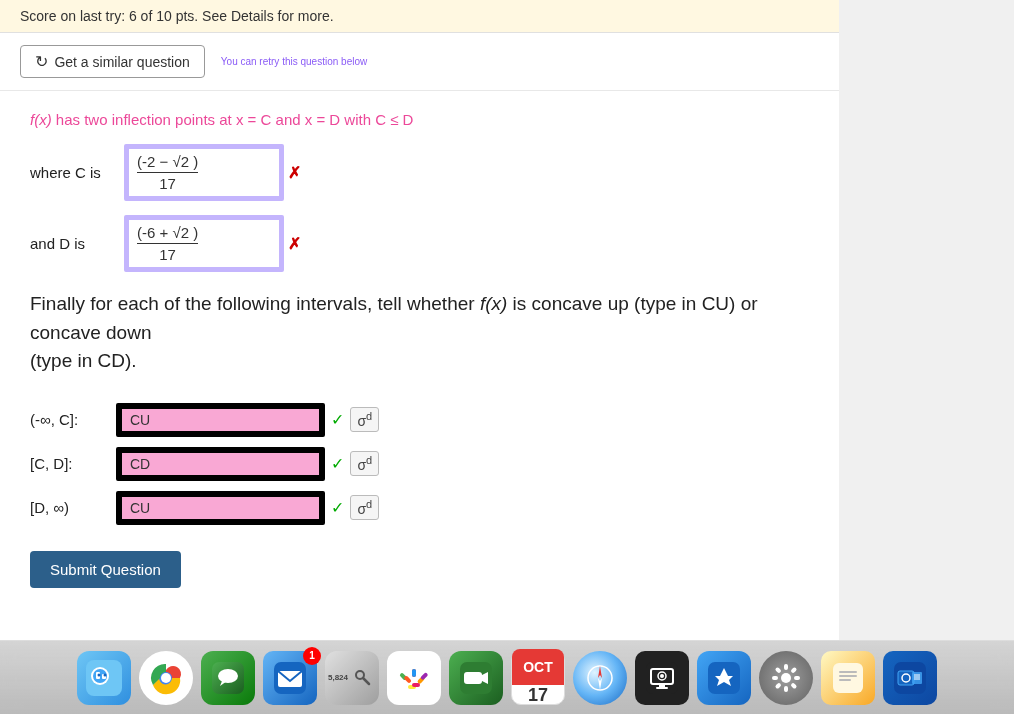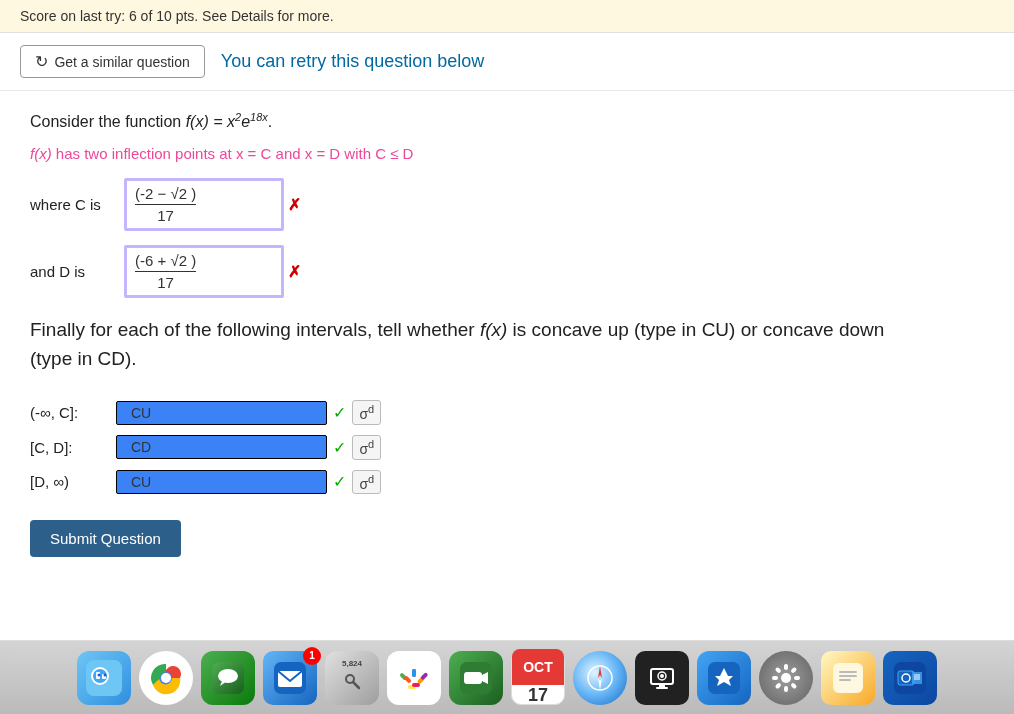--- a/index.html
+++ b/index.html
@@ -7,21 +7,21 @@
       font-family: -apple-system, BlinkMacSystemFont, 'Segoe UI', Arial, sans-serif;
       background: #f0f0f0;
       width: 1014px;
       height: 714px;
       overflow: hidden;
       position: relative;
     }
 
     .main-content {
       background: #ffffff;
-      width: 1014px;
+      width: 839px;
       height: 640px;
       padding: 0;
       position: relative;
     }
 
     .score-banner {
       background: #fff8e1;
       border-bottom: 1px solid #e0e0e0;
       padding: 8px 20px;
       font-size: 14px;
@@ -48,22 +48,22 @@
       align-items: center;
       gap: 6px;
       color: #333;
     }
 
     .similar-btn-icon {
       font-size: 16px;
     }
 
     .retry-text {
-      font-size: 18px;
-      color: #0369a1;
+      font-size: 10px;
+      color: #8b5cf6;
     }
 
     .problem-area {
       padding: 20px 30px;
     }
 
     .consider-text {
       font-size: 16px;
       margin-bottom: 14px;
       color: #222;
@@ -82,21 +82,21 @@
       gap: 4px;
     }
 
     .input-label {
       font-size: 15px;
       color: #222;
       min-width: 90px;
     }
 
     .fraction-input {
-      border: 3px solid #c4b5fd;
+      border: 5px solid #c4b5fd;
       border-radius: 2px;
       padding: 4px 8px;
       font-size: 15px;
       min-width: 160px;
       background: #fff;
       color: #333;
     }
 
     .fraction-display {
       display: inline-block;
@@ -145,26 +145,26 @@
       gap: 6px;
     }
 
     .interval-label {
       font-size: 15px;
       color: #222;
       min-width: 80px;
     }
 
     .interval-answer {
-      border: 1px solid #000000;
+      border: 6px solid #000000;
       border-radius: 2px;
-      padding: 3px 14px;
+      padding: 3px 8px;
       font-size: 14px;
       min-width: 50px;
-      background: #3b82f6;
+      background: #f9a8d4;
       color: #333;
     }
 
     .sigma-btn {
       background: #f5f5f5;
       border: 1px solid #bbb;
       border-radius: 3px;
       padding: 2px 6px;
       font-size: 14px;
       cursor: pointer;
@@ -255,23 +255,20 @@
     <button class="similar-btn">
       <span class="similar-btn-icon">↻</span>
       <span>Get a similar question</span>
     </button>
     <span class="retry-text">You can retry this question below</span>
   </div>
 
   <div class="problem-area">
 
     
-    <div class="consider-text">
-      Consider the function <span class="math-formula">f(x) = x<sup>2</sup>e<sup>18x</sup></span>.
-    </div>
 
     
     <div class="inflection-text">
       <span><em>f(x)</em></span> has two inflection points at x = C and x = D with C ≤ D
     </div>
 
     
     <div class="input-row">
       <span class="input-label">where C is</span>
       <div class="fraction-input">
@@ -370,21 +367,21 @@
 
   <div class="dock-item dock-mail" style="background:linear-gradient(135deg,#64b5f6,#1565c0);border-radius:10px;">
     <div class="dock-badge">1</div>
     <svg width="32" height="32" viewBox="0 0 32 32">
       <rect width="32" height="32" rx="7" fill="#1565c0"></rect>
       <rect x="4" y="9" width="24" height="16" rx="2" fill="white"></rect>
       <polyline points="4,9 16,19 28,9" fill="none" stroke="#1565c0" stroke-width="2"></polyline>
     </svg>
   </div>
 
-  <div class="dock-item" style="background:linear-gradient(135deg,#e0e0e0,#9e9e9e);border-radius:12px;flex-direction:column;">
+  <div class="dock-item" style="background:linear-gradient(135deg,#e0e0e0,#9e9e9e);border-radius:12px;">
     <div style="font-size:8px;font-weight:bold;color:#444;text-align:center;">5,824</div>
     <svg width="28" height="28" viewBox="0 0 28 28">
       <circle cx="14" cy="14" r="14" fill="transparent"></circle>
       <circle cx="12" cy="11" r="4" fill="none" stroke="#555" stroke-width="2"></circle>
       <line x1="15" y1="14" x2="21" y2="20" stroke="#555" stroke-width="2.5" stroke-linecap="round"></line>
     </svg>
   </div>
 
   <div class="dock-item" style="background:#fff;border-radius:12px;">
     <svg width="36" height="36" viewBox="0 0 36 36">

